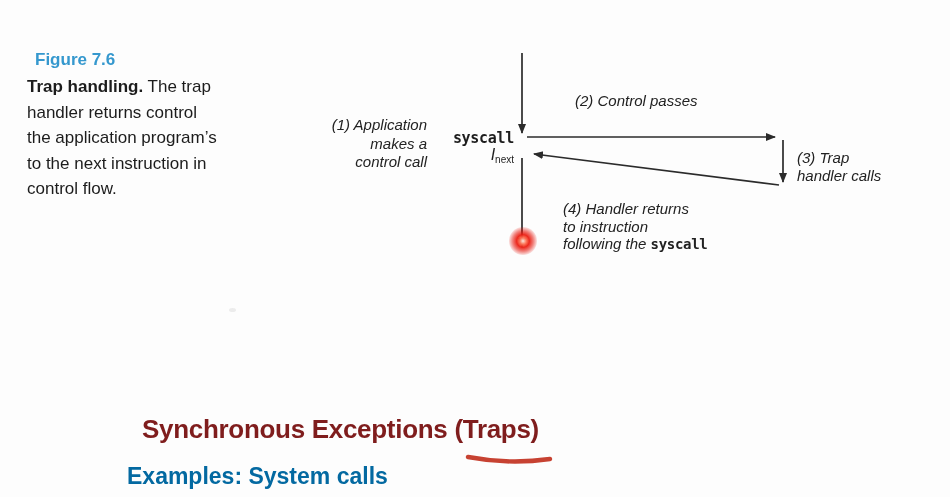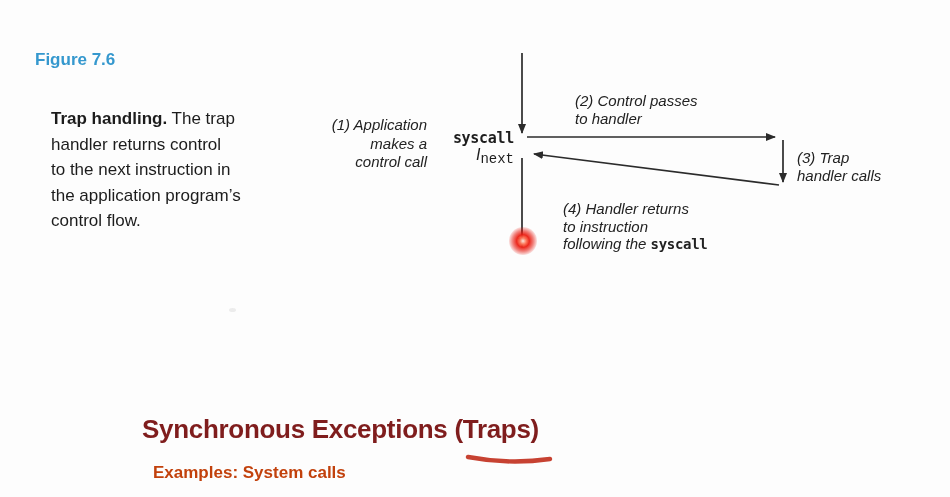--- a/index.html
+++ b/index.html
@@ -2,56 +2,56 @@
 <html><head>
 <meta charset="utf-8">
 <style>
   html,body{margin:0;padding:0;background:#fff;}
   .canvas{
     position:relative;width:950px;height:497px;background:#fdfdfd;overflow:hidden;
     font-family:"Liberation Sans",sans-serif;color:#1f1f1f;
   }
   
   .fig-label{position:absolute;left:35px;top:50px;font-size:17px;font-weight:bold;color:#3598ce;}
-  .fig-caption{position:absolute;left:51px;top:74px;font-size:17px;line-height:25.5px;color:#1c1c1c;white-space:nowrap;margin-top:32px;}
+  .fig-caption{position:absolute;left:27px;top:74px;font-size:17px;line-height:25.5px;color:#1c1c1c;white-space:nowrap;}
   .fig-caption .lead{font-weight:bold;}
   
   .dlabel{position:absolute;font-size:15px;font-style:italic;color:#222;line-height:18px;white-space:nowrap;}
   .dlabel.center{text-align:left;}
   .dlabel.rightal{text-align:right;margin-left:36px;}
   .mono{font-family:"DejaVu Sans Mono","Liberation Mono",monospace;font-style:normal;font-weight:bold;letter-spacing:-0.3px;}
   .syscall-lbl{position:absolute;right:436px;top:129px;font-size:15px;color:#1d1d1d;}
   .inext-lbl{position:absolute;right:436px;top:146px;font-size:16px;font-style:italic;color:#1d1d1d;}
-  .inext-lbl sub{font-size:14px;font-style:normal;vertical-align:-3px;letter-spacing:0;font-family:Liberation Mono, monospace;}
+  .inext-lbl sub{font-size:10px;font-style:normal;vertical-align:-3px;letter-spacing:0;}
   
   svg.overlay{position:absolute;left:0;top:0;width:950px;height:497px;}
   
   .laser{
     position:absolute;left:509px;top:227px;width:28px;height:28px;border-radius:50%;
     background:radial-gradient(circle,
       rgba(255,235,225,0.98) 0%, rgba(255,120,90,0.97) 16%,
       rgba(235,30,18,0.95) 32%, rgba(230,25,15,0.55) 52%,
       rgba(230,25,15,0.18) 68%, rgba(230,25,15,0) 80%);
   }
   
   .slide-title{position:absolute;left:142px;top:414px;font-size:26px;font-weight:bold;color:#7f1d1d;letter-spacing:-0.3px;white-space:nowrap;}
-  .slide-subtitle{position:absolute;left:153px;top:463px;font-size:17px;font-weight:bold;color:#c2410c;white-space:nowrap;}
+  .slide-subtitle{position:absolute;left:127px;top:463px;font-size:23px;font-weight:bold;color:#0369a1;white-space:nowrap;}
   .smudge{position:absolute;left:229px;top:308px;width:7px;height:4px;background:#ececec;border-radius:50%;}
 </style>
 </head>
 <body>
 
 <div class="canvas">
 
   <div class="fig-label">Figure 7.6</div>
   <div class="fig-caption">
     <div><span class="lead">Trap handling.</span><span> The trap</span></div>
     <div>handler returns control</div>
+    <div>the application program’s</div>
     <div>to the next instruction in</div>
-    <div>the application program’s</div>
     <div>control flow.</div>
   </div>
 
   <svg class="overlay" viewBox="0 0 950 497" xmlns="http://www.w3.org/2000/svg">
     <defs>
       <marker id="ah" markerUnits="userSpaceOnUse" markerWidth="11" markerHeight="9" refX="9" refY="4" orient="auto">
         <path d="M0,0 L10,4 L0,8 Z" fill="#2b2b2b"></path>
       </marker>
     </defs>
     <g stroke="#2b2b2b" stroke-width="1.7" fill="none">
@@ -68,21 +68,20 @@
     <div>(1) Application</div>
     <div>makes a</div>
     <div>control call</div>
   </div>
 
   <div class="syscall-lbl mono">syscall</div>
   <div class="inext-lbl"><span>I</span><sub>next</sub></div>
 
   <div class="dlabel center" style="left:575px;width:155px;top:92px;">
     <div>(2) Control passes</div>
-    <div>to handler</div>
   </div>
 
   <div class="dlabel" style="left:797px;top:149px;line-height:17.5px;">
     <div>(3) Trap</div>
     <div>handler calls</div>
   </div>
 
   <div class="dlabel center" style="left:563px;width:190px;top:200px;line-height:17.5px;">
     <div>(4) Handler returns</div>
     <div>to instruction</div>

